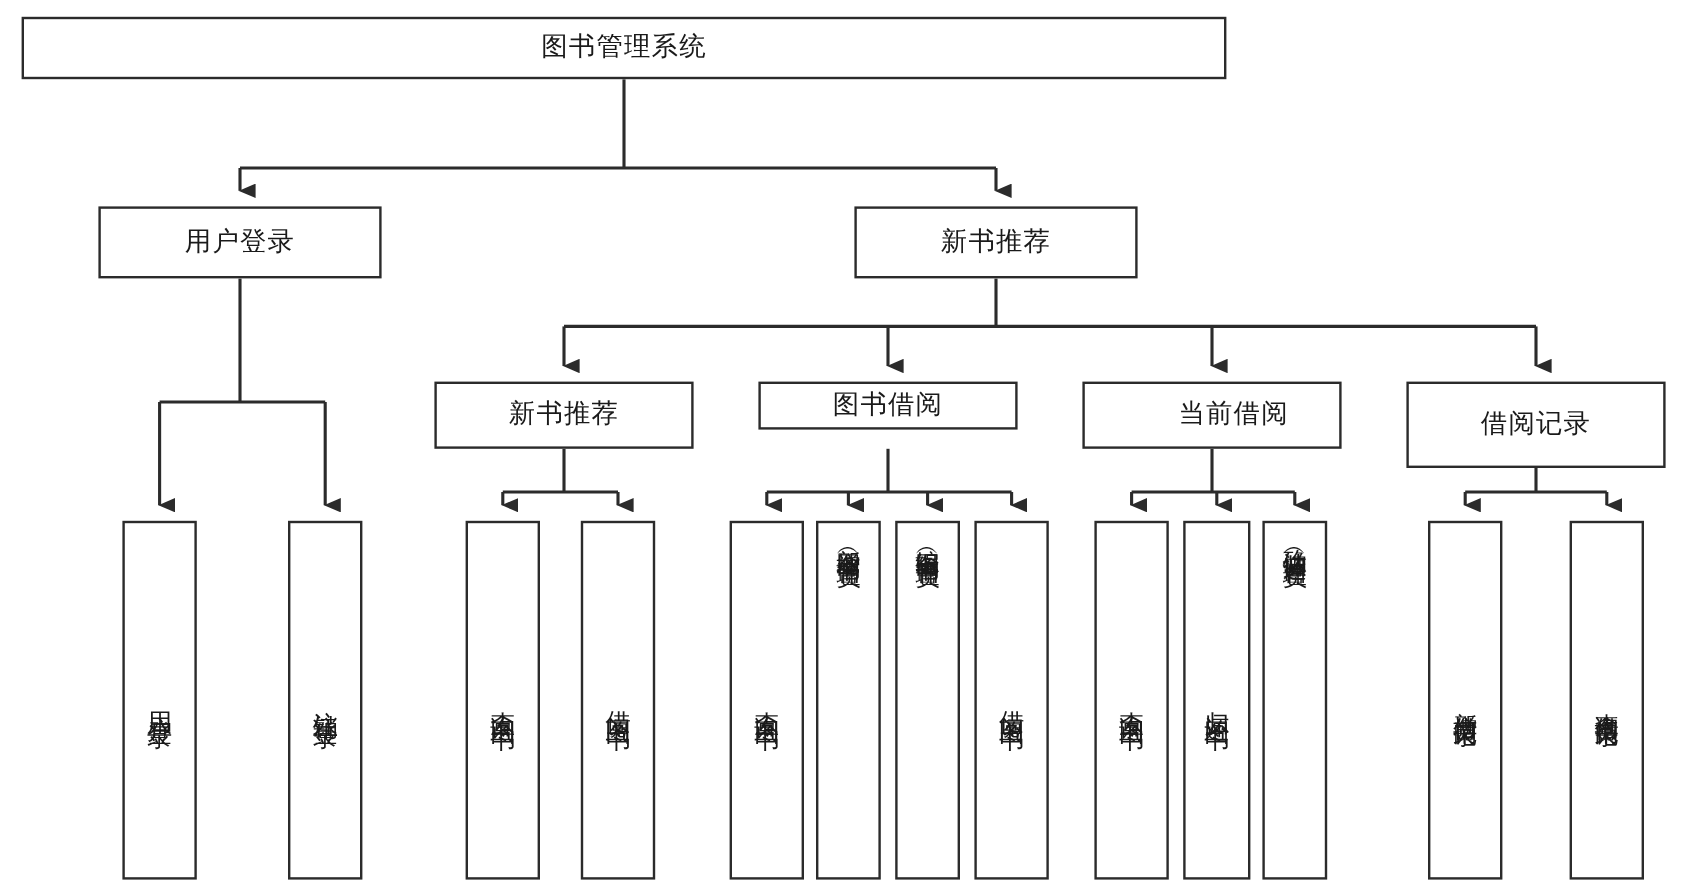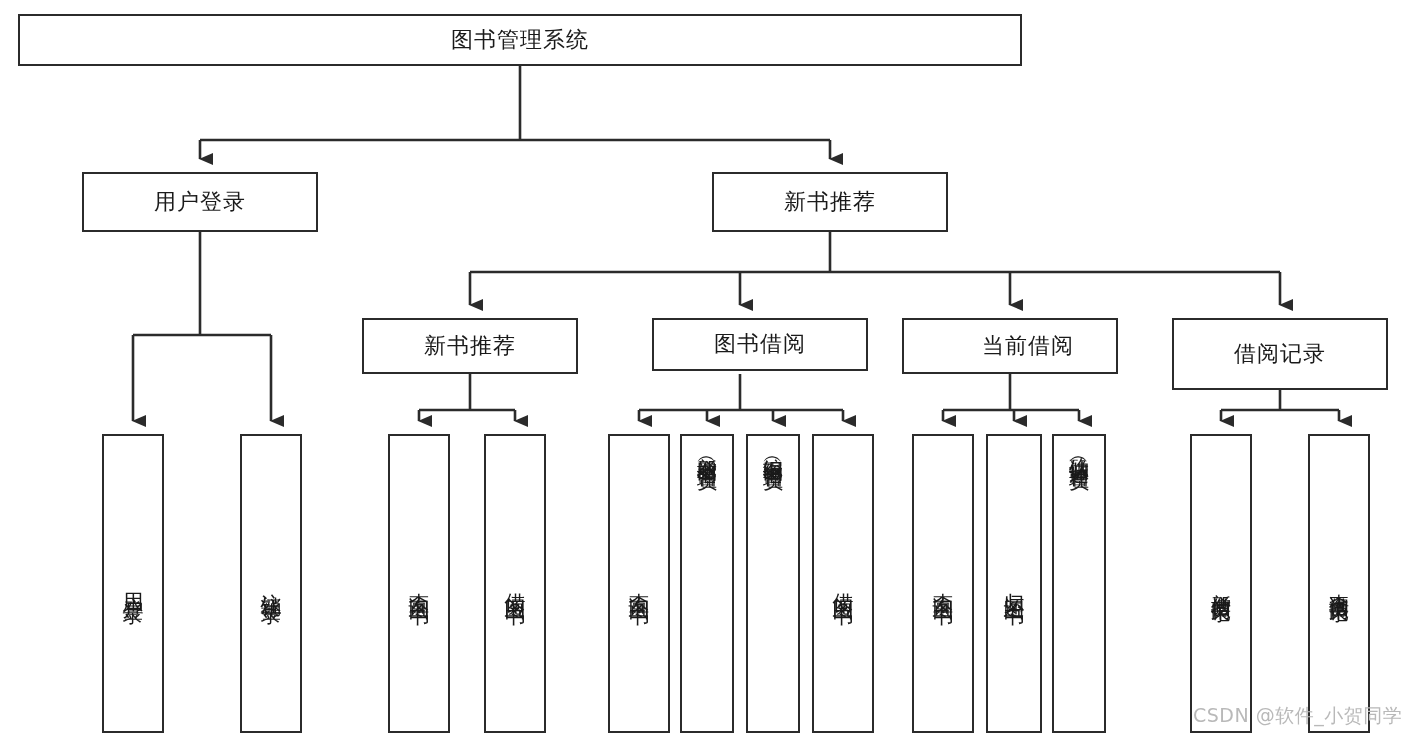--- a/index.html
+++ b/index.html
@@ -125,21 +125,21 @@
       </div>
       <div class="node horiz" style="left: 82px; top: 172px; width: 236px; height: 60px;">
         <span>用户登录</span>
       </div>
       <div class="node horiz" style="left: 712px; top: 172px; width: 236px; height: 60px;">
         <span>新书推荐</span>
       </div>
       <div class="node horiz" style="left: 362px; top: 318px; width: 216px; height: 56px;">
         <span>新书推荐</span>
       </div>
-      <div class="node horiz" style="left: 652px; top: 318px; width: 216px; height: 53px;">
+      <div class="node horiz" style="left: 632px; top: 318px; width: 216px; height: 40px;">
         <span>图书借阅</span>
       </div>
       <div class="node horiz" style="left: 902px; top: 318px; width: 216px; height: 56px; padding-left: 36px;">
         <span>当前借阅</span>
       </div>
       <div class="node horiz" style="left: 1172px; top: 318px; width: 216px; height: 72px;">
         <span>借阅记录</span>
       </div>
       <div class="node vert mid-text" style="left: 102px; top: 434px; width: 62px; height: 299px;">
         <span>用户登录</span>
@@ -175,15 +175,14 @@
         <span>确认归还（管理员）</span>
       </div>
       <div class="node vert tall-text mid-text" style="left: 1190px; top: 434px; width: 62px; height: 299px;">
         <span>新增借阅记录</span>
       </div>
       <div class="node vert tall-text mid-text" style="left: 1308px; top: 434px; width: 62px; height: 299px;">
         <span>查询借阅记录</span>
       </div>
     </div>
 
-  <div class="watermark" style="left: 1193px; top: 716px; transform: translateY(-50%);">CSDN @软件_小贺同学</div>
 
 </div>
 
 </body></html>

